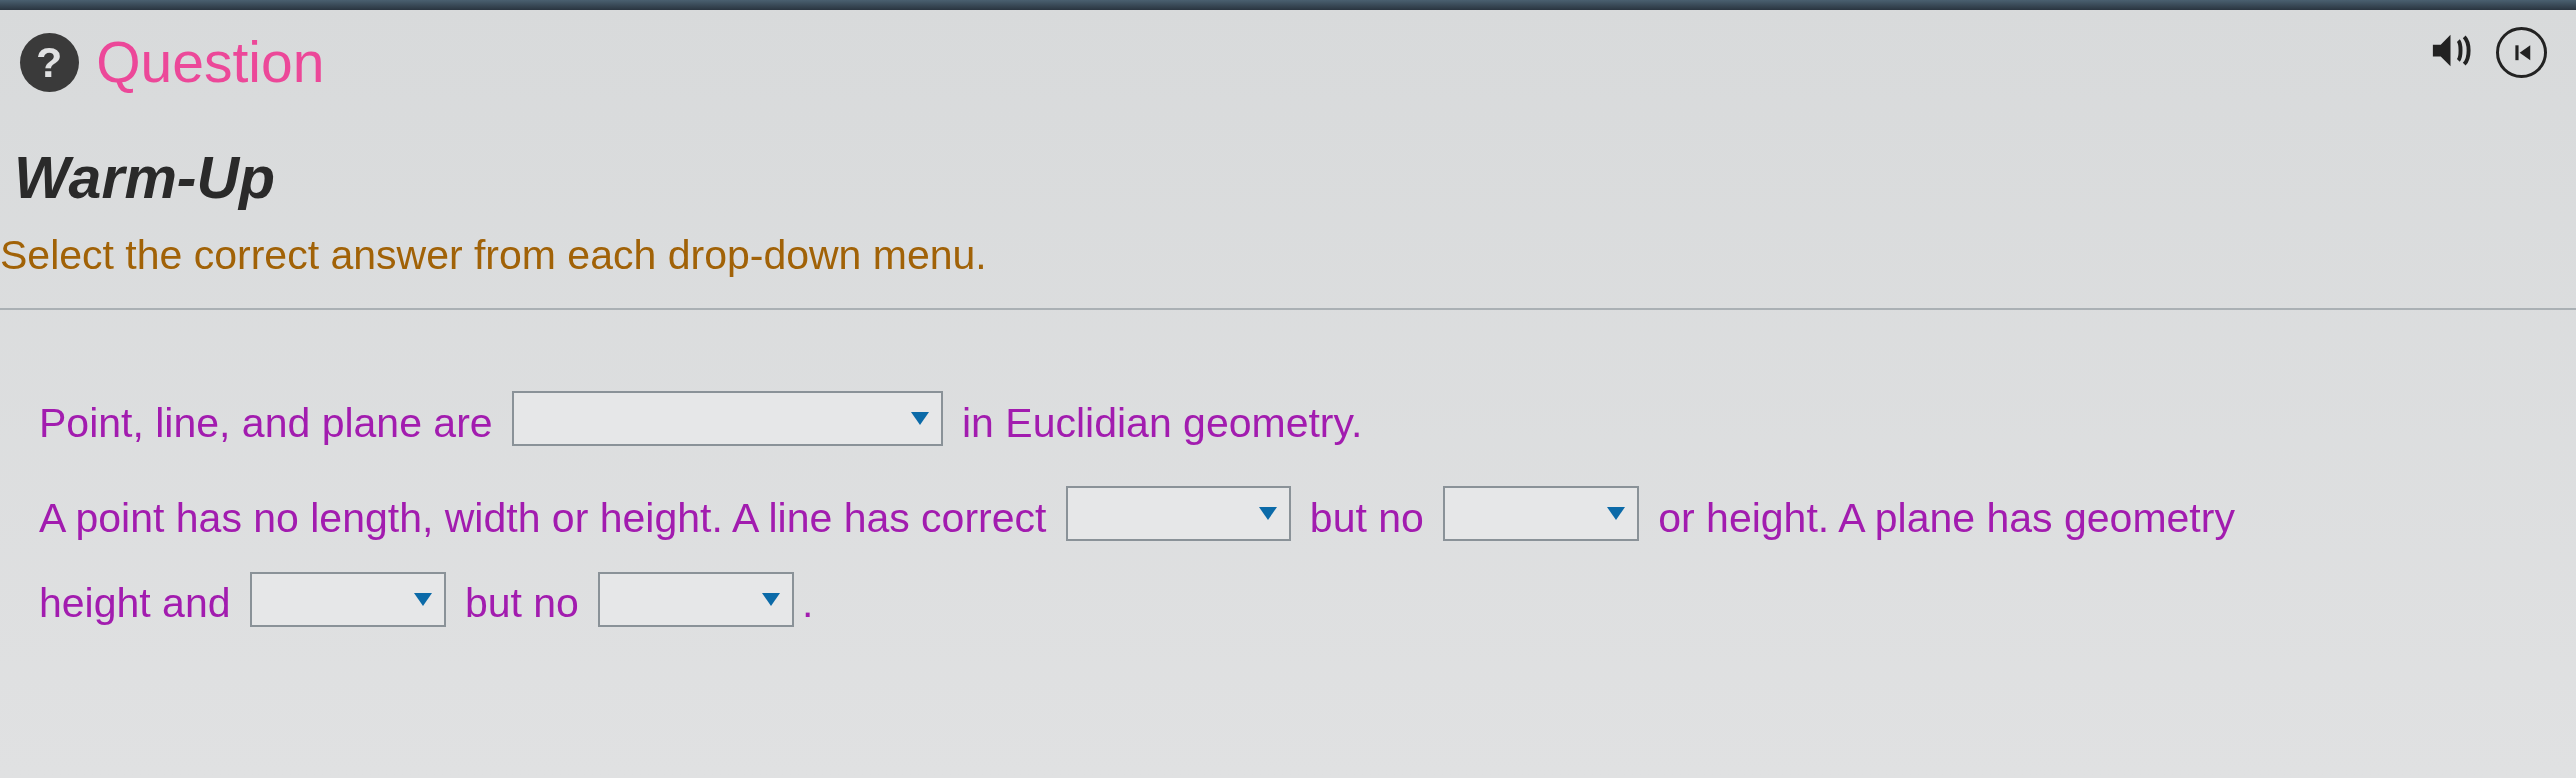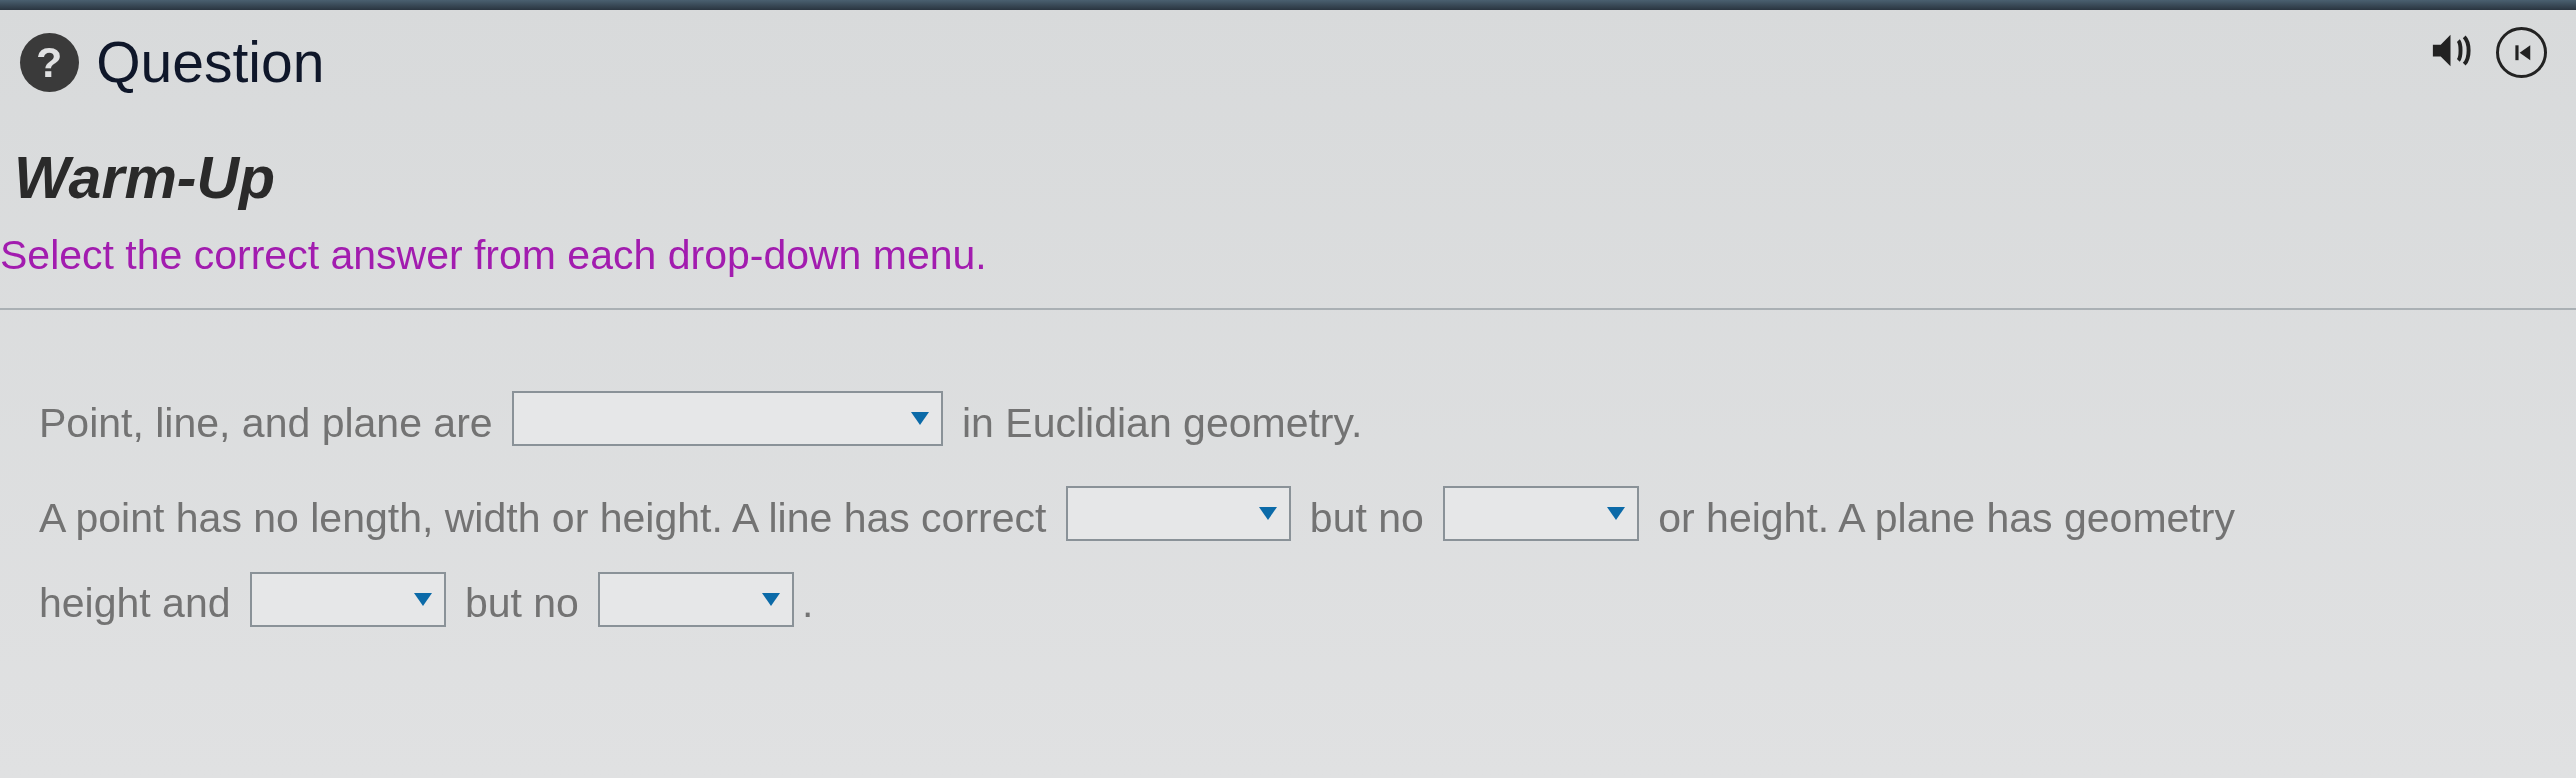--- a/index.html
+++ b/index.html
@@ -39,21 +39,21 @@
       align-items: center;
       justify-content: center;
     }
     .question-icon-circle span {
       color: #e0e1e2;
       font-size: 43px;
       font-weight: bold;
     }
     .question-label {
       font-size: 57px;
-      color: #0f172a;
+      color: #ec4899;
       margin-left: 17.6px;
       font-weight: 400;
     }
     .top-right-icons {
       position: absolute;
       top: 27.4px;
       right: 29px;
       display: flex;
       gap: 21.6px;
       align-items: center;
@@ -78,33 +78,33 @@
     .section-title {
       font-size: 59px;
       font-weight: 700;
       font-style: italic;
       color: #2a2a2a;
       margin: 49px 0 0 0;
       padding-left: 14px;
     }
     .instruction {
       font-size: 41px;
-      color: #a21caf;
+      color: #a16207;
       margin: 19.6px 0 29px 0;
     }
     .divider {
       border: none;
       border-top: 2px solid #aab0b4;
       margin: 0;
       width: 100%;
     }
     .content-area {
       padding: 69px 19.6px 0 39px;
       font-size: 41px;
-      color: #737373;
+      color: #a21caf;
       line-height: 2.0;
     }
     .sentence-row {
       display: block;
       margin-bottom: 9.8px;
     }
     .dropdown {
       display: inline-flex;
       align-items: center;
       justify-content: flex-end;

